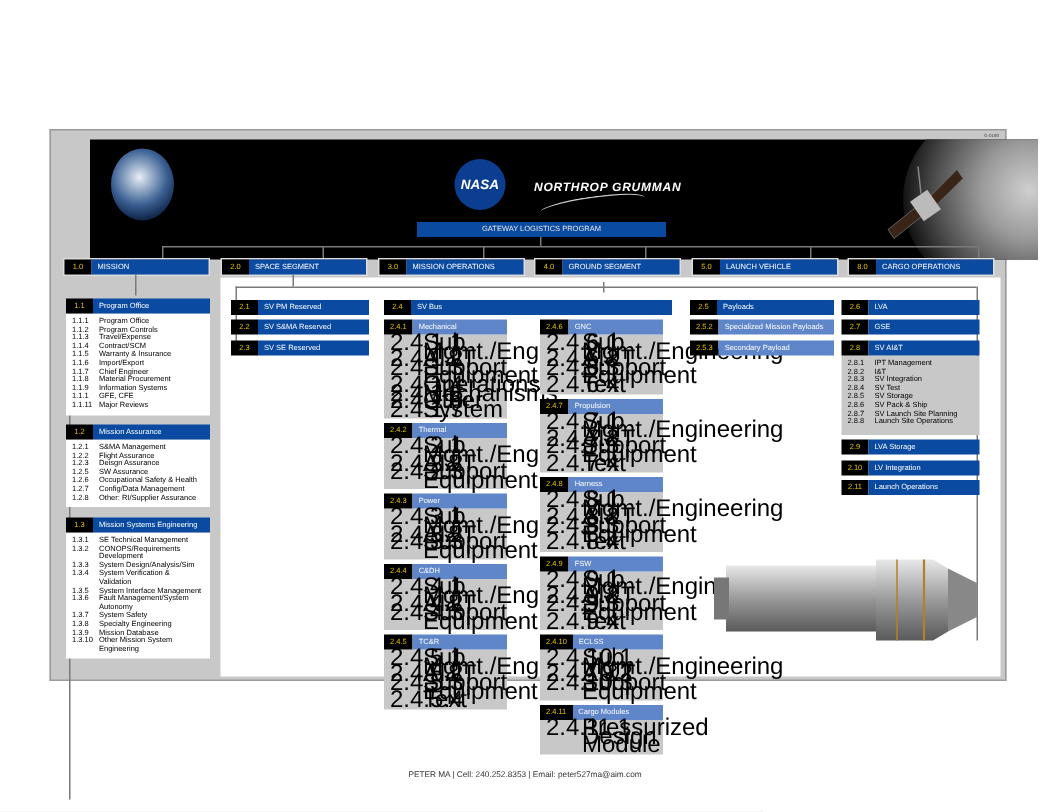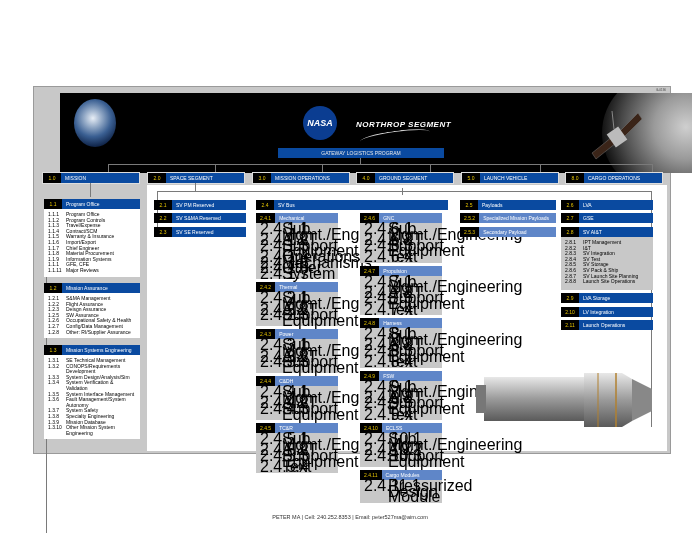--- a/index.html
+++ b/index.html
@@ -40,21 +40,21 @@
   <div class="banner">
     <div class="earth"></div>
     <div class="moon"></div>
     <svg class="sat" viewBox="0 0 52 58">
       <polygon points="2,46 22,30 26,36 6,52" fill="#3a2418" stroke="#777" stroke-width="0.5"></polygon>
       <polygon points="30,24 48,6 52,12 34,30" fill="#3a2418" stroke="#777" stroke-width="0.5"></polygon>
       <rect x="20" y="22" width="14" height="16" fill="#bbb" transform="rotate(-35 27 30)"></rect>
       <line x1="22" y1="4" x2="24" y2="22" stroke="#888" stroke-width="1"></line>
     </svg>
     <div class="nasa">NASA</div>
-    <div class="ng">NORTHROP SEGMENT</div>
+    <div class="ng">NORTHROP GRUMMAN</div>
     <div class="ngswoosh"></div>
     <div class="prog">GATEWAY LOGISTICS PROGRAM</div>
     <div class="line" style="left:300px;top:65px;width:1px;height:6px;"></div>
     <div class="line" style="left:48px;top:71px;width:544px;height:1px;"></div>
     <div class="line" style="left:48px;top:71px;width:1px;height:9px;"></div>
     <div class="line" style="left:155px;top:71px;width:1px;height:9px;"></div>
     <div class="line" style="left:262px;top:71px;width:1px;height:9px;"></div>
     <div class="line" style="left:370px;top:71px;width:1px;height:9px;"></div>
     <div class="line" style="left:480px;top:71px;width:1px;height:9px;"></div>
     <div class="line" style="left:592px;top:71px;width:1px;height:9px;"></div>

